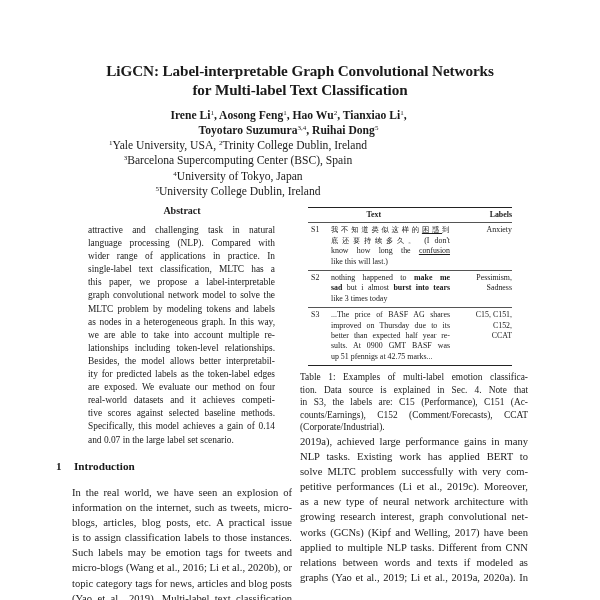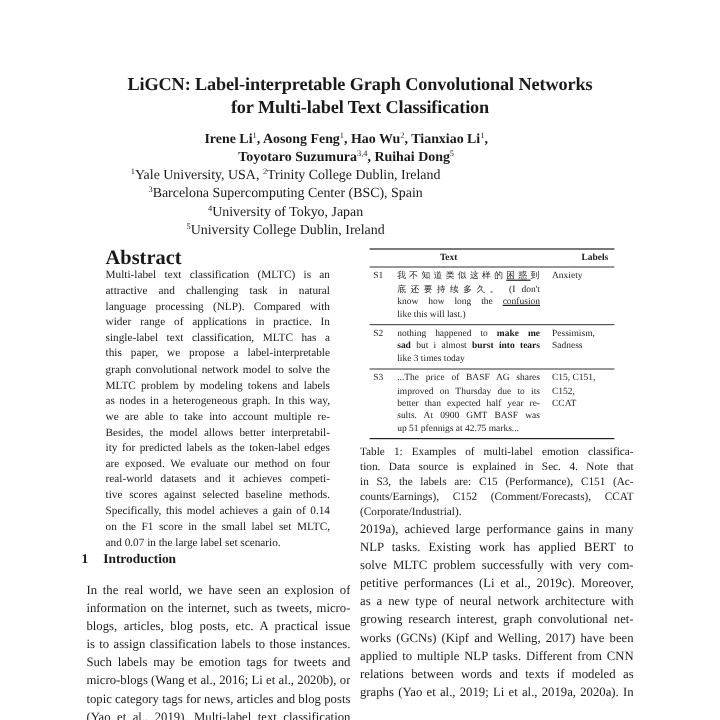--- a/index.html
+++ b/index.html
@@ -20,53 +20,53 @@
     text-align: center; font-weight: bold; font-size: 11.6px; line-height: 15px;
   }
   .affils {
     position: absolute; left: 0; width: 476px; top: 138px;
     text-align: center; font-size: 11.6px; line-height: 15.3px;
   }
   sup { font-size: 7px; vertical-align: 4px; line-height: 0; font-weight: normal; }
 
   .abstract-head {
     position: absolute; left: 88px; width: 188px; top: 205px;
-    font-weight: bold; font-size: 17px;
+    text-align: center; font-weight: bold; font-size: 10px;
   }
   .abstract-body {
     position: absolute; left: 88px; width: 187px; top: 224px;
     font-size: 9.4px; line-height: 13.1px; text-align: justify;
     hyphens: manual;
   }
   .abstract-body .ln, .col .ln, .caption .ln { display: block; text-align: justify; text-align-last: justify; white-space: nowrap; overflow: hidden; }
   .abstract-body .ln.last, .col .ln.last, .caption .ln.last { text-align-last: left; }
 
   .section-head {
-    position: absolute; left: 68px; top: 460px;
+    position: absolute; left: 56px; top: 460px;
     font-weight: bold; font-size: 11.2px;
   }
   .section-head .num { display: inline-block; width: 18px; }
 
   .col {
     position: absolute; font-size: 10.6px; line-height: 15.1px;
   }
   .col-left { left: 72px; width: 220px; top: 485px; }
   .col-right { left: 300px; width: 228px; top: 434px; }
 
   
   .tbl {
     position: absolute; left: 308px; top: 207px; width: 204px;
     font-size: 7.9px; line-height: 10.4px;
   }
   .tbl .rule-thick { border-top: 1.4px solid #222; }
   .tbl .rule-thin { border-top: 0.8px solid #555; }
   .tbl .row { display: flex; padding: 2px 0 3px 0; }
   .tbl .c-id { width: 23px; padding-left: 3px; box-sizing: border-box; }
   .tbl .c-text { width: 119px; }
-  .tbl .c-lab { width: 62px; padding-left: 10px; box-sizing: border-box; }
+  .tbl .c-lab { width: 62px; padding-left: 10px; box-sizing: border-box; text-align: right; }
   .tbl .hdr { font-weight: bold; padding: 2px 0 2px 0; gap: 45px; }
   .tbl .t-ln { display: block; white-space: nowrap; text-align: justify; text-align-last: justify; }
   .tbl .t-ln.last { text-align-last: left; }
   .tbl b { font-weight: bold; }
   .tbl u { text-decoration: underline; }
   .cjk { font-family: "DejaVu Sans", sans-serif; font-size: 7.3px; letter-spacing: 0.6px; }
 
   .caption {
     position: absolute; left: 300px; width: 228px; top: 371px;
     font-size: 9.4px; line-height: 12.6px;
@@ -105,37 +105,36 @@
     <div>
       <sup>4</sup><span>University of Tokyo, Japan</span>
     </div>
     <div>
       <sup>5</sup><span>University College Dublin, Ireland</span>
     </div>
   </div>
 
   <div class="abstract-head">Abstract</div>
   <div class="abstract-body" id="abstract-body">
-      <span class="ln">Multi-label text classification (MLTC) is an</span>
       <span class="ln">attractive and challenging task in natural</span>
       <span class="ln">language processing (NLP). Compared with</span>
       <span class="ln">wider range of applications in practice.  In</span>
       <span class="ln">single-label text classification, MLTC has a</span>
       <span class="ln">this paper, we propose a label-interpretable</span>
       <span class="ln">graph convolutional network model to solve the</span>
       <span class="ln">MLTC problem by modeling tokens and labels</span>
       <span class="ln">as nodes in a heterogeneous graph. In this way,</span>
       <span class="ln">we are able to take into account multiple re-</span>
+      <span class="ln">lationships including token-level relationships.</span>
       <span class="ln">Besides, the model allows better interpretabil-</span>
       <span class="ln">ity for predicted labels as the token-label edges</span>
       <span class="ln">are exposed. We evaluate our method on four</span>
       <span class="ln">real-world datasets and it achieves competi-</span>
       <span class="ln">tive scores against selected baseline methods.</span>
       <span class="ln">Specifically, this model achieves a gain of 0.14</span>
-      <span class="ln">on the F1 score in the small label set MLTC,</span>
       <span class="ln last">and 0.07 in the large label set scenario.</span>
     </div>
 
   <div class="section-head">
     <span class="num">1</span><span>Introduction</span>
   </div>
 
   <div class="col col-left" id="intro-left">
       <span class="ln">In the real world, we have seen an explosion of</span>
       <span class="ln">information on the internet, such as tweets, micro-</span>

